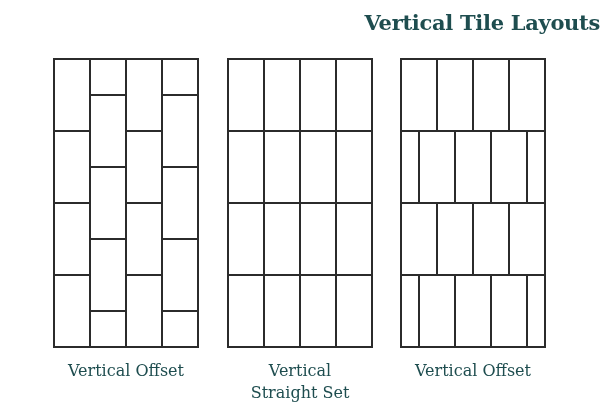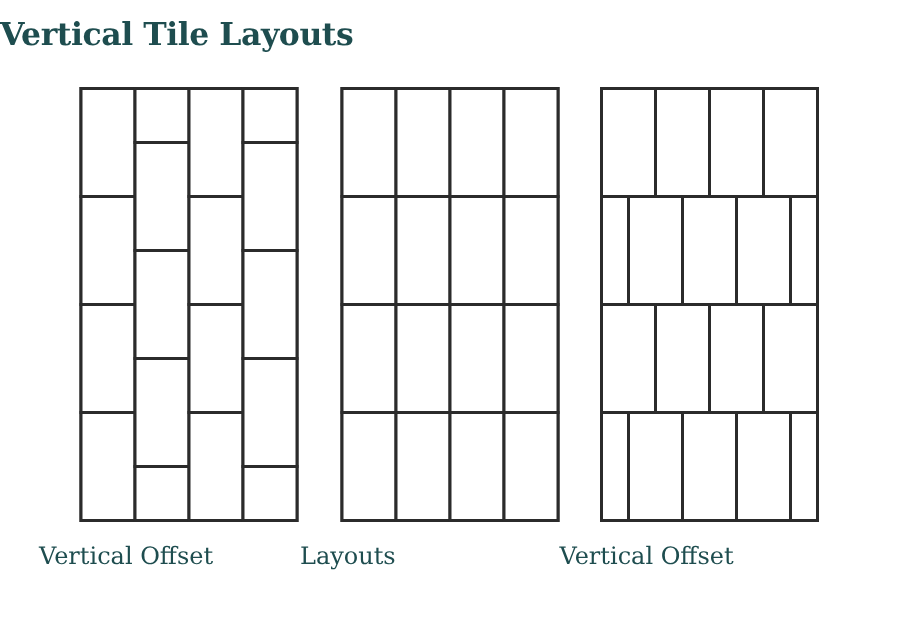--- a/index.html
+++ b/index.html
@@ -1,25 +1,25 @@
 <!DOCTYPE html>
 <html><head>
 <meta charset="utf-8">
 <style>
   html, body { margin: 0; padding: 0; background: #ffffff; }
   body { width: 600px; height: 420px; position: relative; overflow: hidden; }
   .title {
-    position: absolute; left: 0; top: 10px; width: 600px; text-align: left;
+    position: absolute; left: 0; top: 10px; width: 600px; text-align: right;
     font-family: "DejaVu Serif", serif; font-weight: bold; font-size: 21px;
     color: #1e4d4f; letter-spacing: -0.3px;
   }
   svg.panels { position: absolute; left: 0; top: 0; }
   .tile { fill: #ffffff; stroke: #2b2b2b; stroke-width: 2; }
   .caption {
-    position: absolute; text-align: left; width: 200px;
+    position: absolute; text-align: center; width: 200px;
     font-family: "DejaVu Serif", serif; font-size: 16px; line-height: 22px;
     color: #1e4d4f;
   }
 </style>
 </head>
 <body>
 
 <div class="title">Vertical Tile Layouts</div>
 
 <svg class="panels" width="600" height="420" viewBox="0 0 600 420">
@@ -95,17 +95,18 @@
     <rect class="tile" x="491" y="275" width="36" height="72"></rect>
     <rect class="tile" x="527" y="275" width="18" height="72"></rect>
   </g>
 </svg>
 
 <div class="caption" style="left:26px; top:360px;">
   <div>Vertical Offset</div>
   <div></div>
 </div>
 <div class="caption" style="left:200px; top:360px;">
-  <div>Layouts</div>
+  <div>Vertical</div>
+  <div>Straight Set</div>
 </div>
 <div class="caption" style="left:373px; top:360px;">
   <div>Vertical Offset</div>
 </div>
 
 </body></html>

